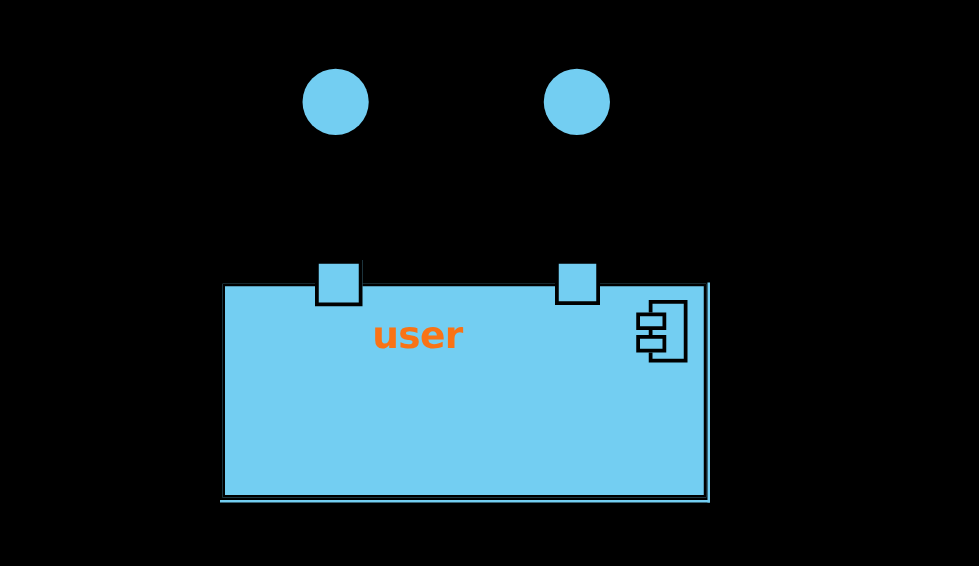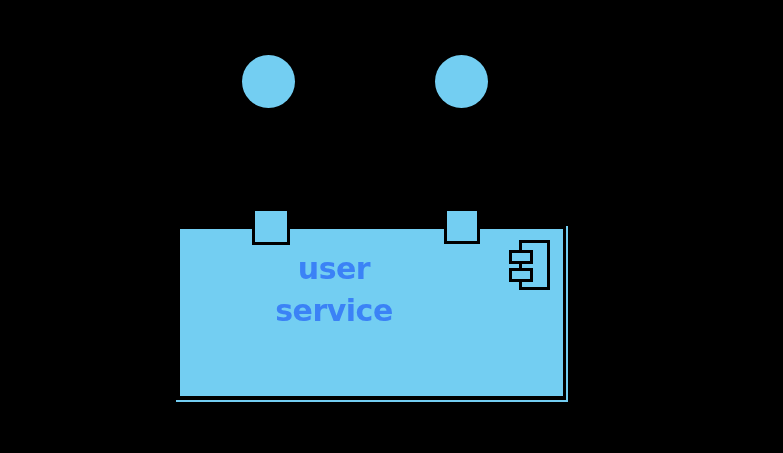--- a/index.html
+++ b/index.html
@@ -72,21 +72,21 @@
   }
   .port-left  { left: 252px; top: 208px; width: 38px; height: 37px; }
   .port-right { left: 444px; top: 208px; width: 36px; height: 36px; }
 
   
   .component-label {
     left: 178px;
     top: 248px;
     width: 312px;
     text-align: center;
-    color: #3b82f6;
+    color: #f97316;
     font-size: 30px;
     font-weight: bold;
     line-height: 42px;
     letter-spacing: -0.5px;
   }
   .component-label div { white-space: nowrap; }
 
   
   .uml-icon-main {
     left: 519px;
@@ -121,20 +121,19 @@
   <div class="abs connector connector-right"></div>
 
   <div class="abs lollipop lollipop-left"></div>
   <div class="abs lollipop lollipop-right"></div>
 
   <div class="abs port port-left"></div>
   <div class="abs port port-right"></div>
 
   <div class="abs component-label">
     <div>user</div>
-    <div>service</div>
   </div>
 
   <div class="abs uml-icon-main"></div>
   <div class="abs uml-icon-tab uml-icon-tab1"></div>
   <div class="abs uml-icon-tab uml-icon-tab2"></div>
 
 </div>
 
 </body></html>

